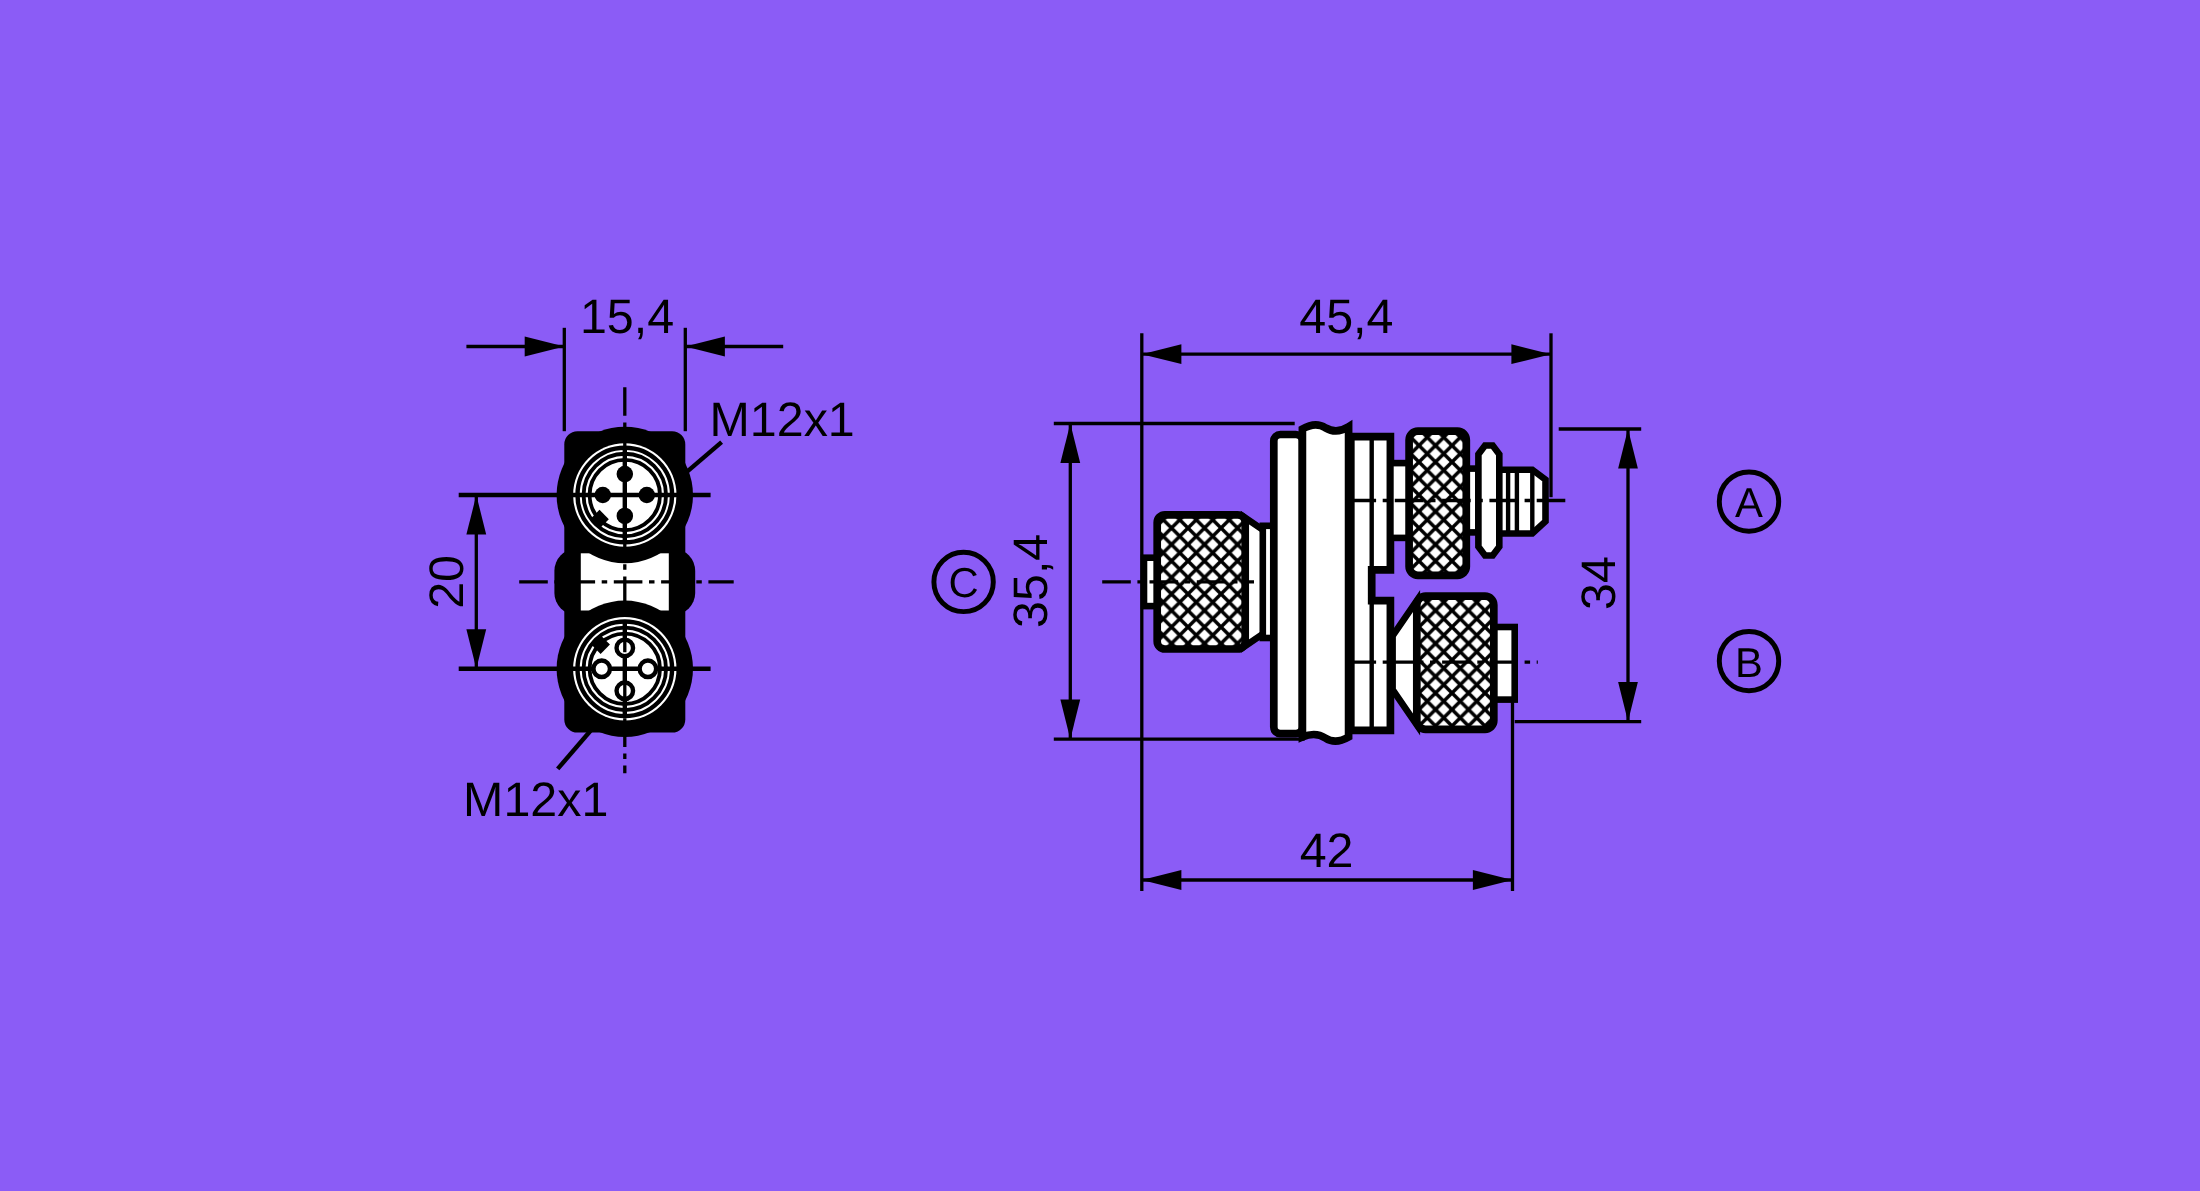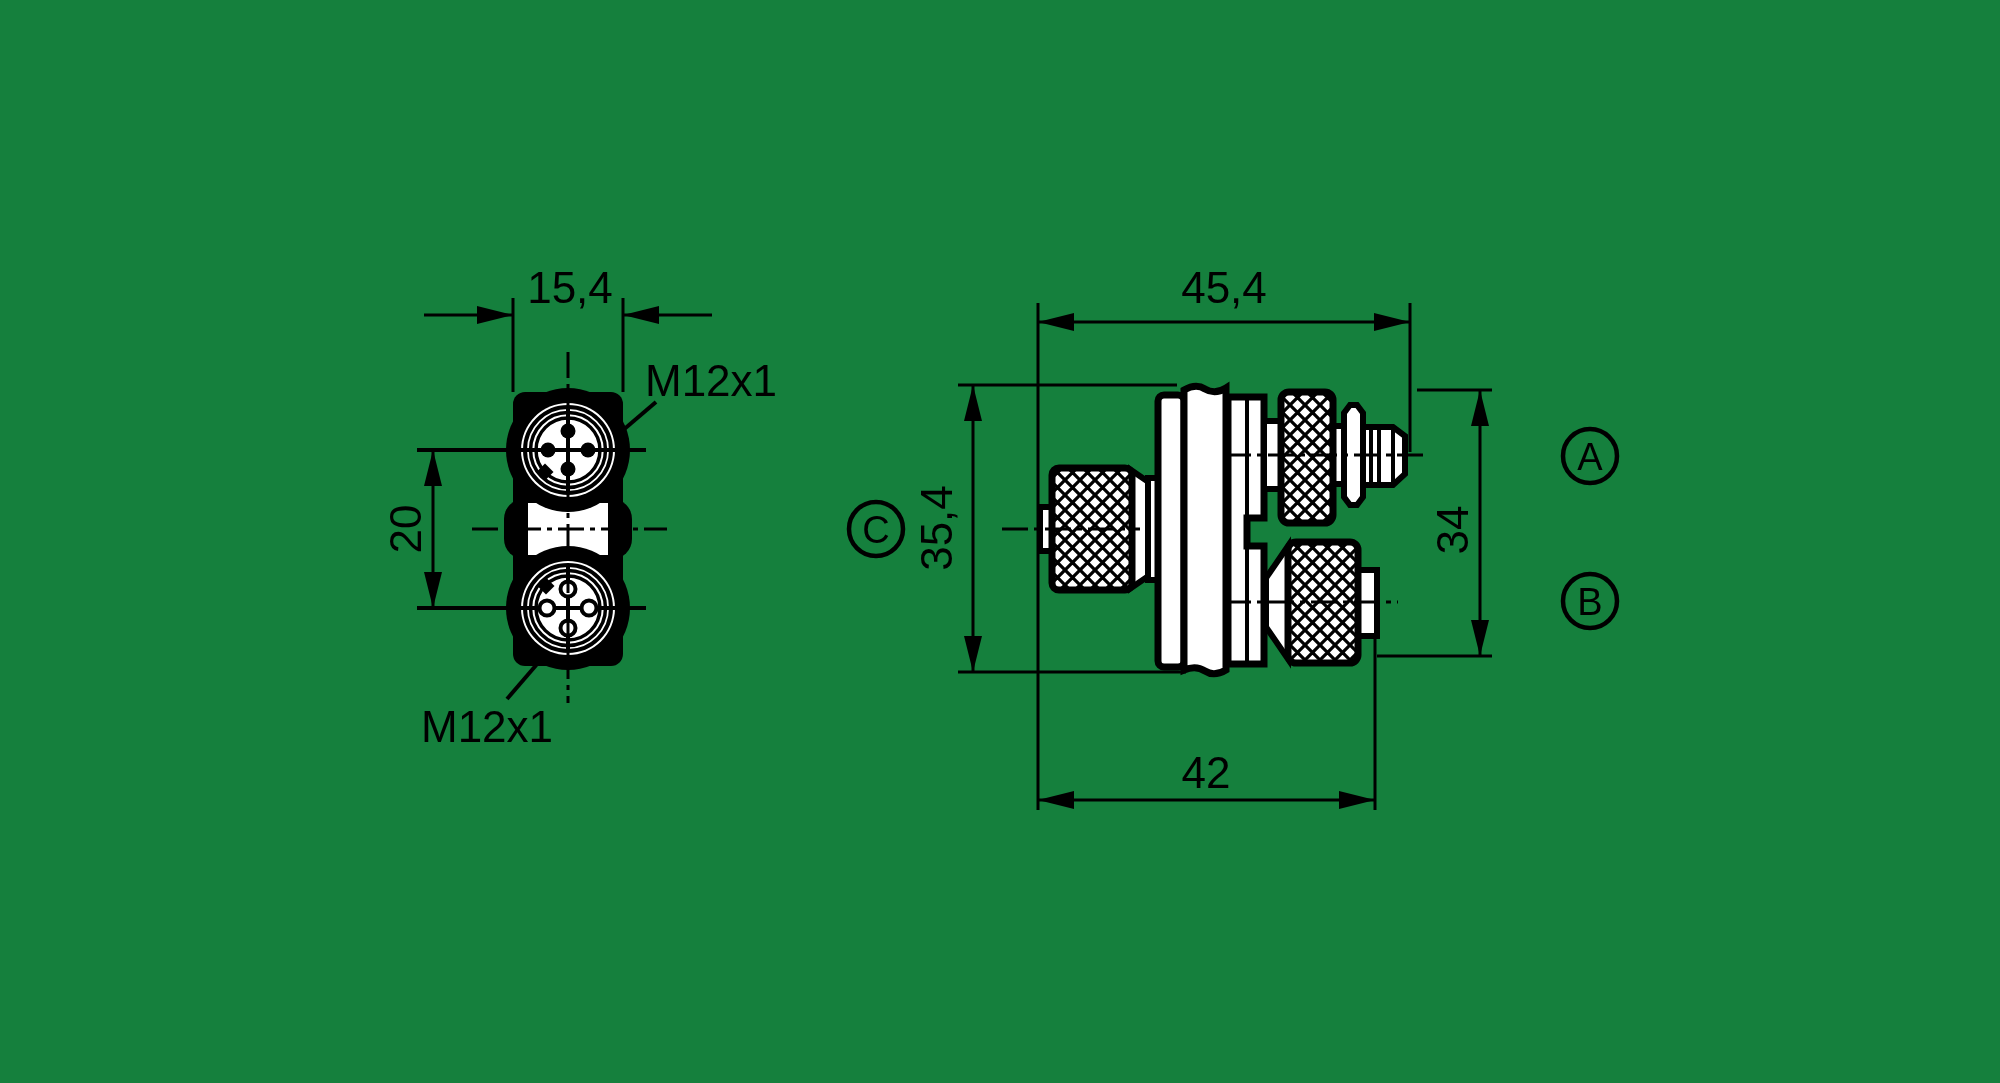--- a/index.html
+++ b/index.html
@@ -1,16 +1,16 @@
 <!DOCTYPE html>
 <html><head>
 <meta charset="utf-8">
 <style>
   html,body{margin:0;padding:0;background:#ffffff;}
-  .stage{position:relative;width:2000px;height:1083px;background:#15803d;overflow:hidden;}
+  .stage{position:relative;width:2000px;height:1083px;background:#8b5cf6;overflow:hidden;}
   svg{position:absolute;left:0;top:0;}
   .txt{font-family:"Liberation Sans", sans-serif;font-size:44px;fill:#000000;}
   .port-letter{font-family:"Liberation Sans", sans-serif;font-size:38px;fill:#000000;}
   .ol{fill:#ffffff;stroke:#000000;stroke-width:7;}
   .ol6{fill:#ffffff;stroke:#000000;stroke-width:6;}
   .knurl{fill:url(#knurlpat);stroke:#000000;stroke-width:7;}
   .thin{stroke:#000000;stroke-width:3;fill:none;}
   .thin4{stroke:#000000;stroke-width:4;fill:none;}
   .cl{stroke:#000000;stroke-width:3;fill:none;stroke-dasharray:26 6 5 6;}
   .arr{fill:#000000;stroke:none;}

